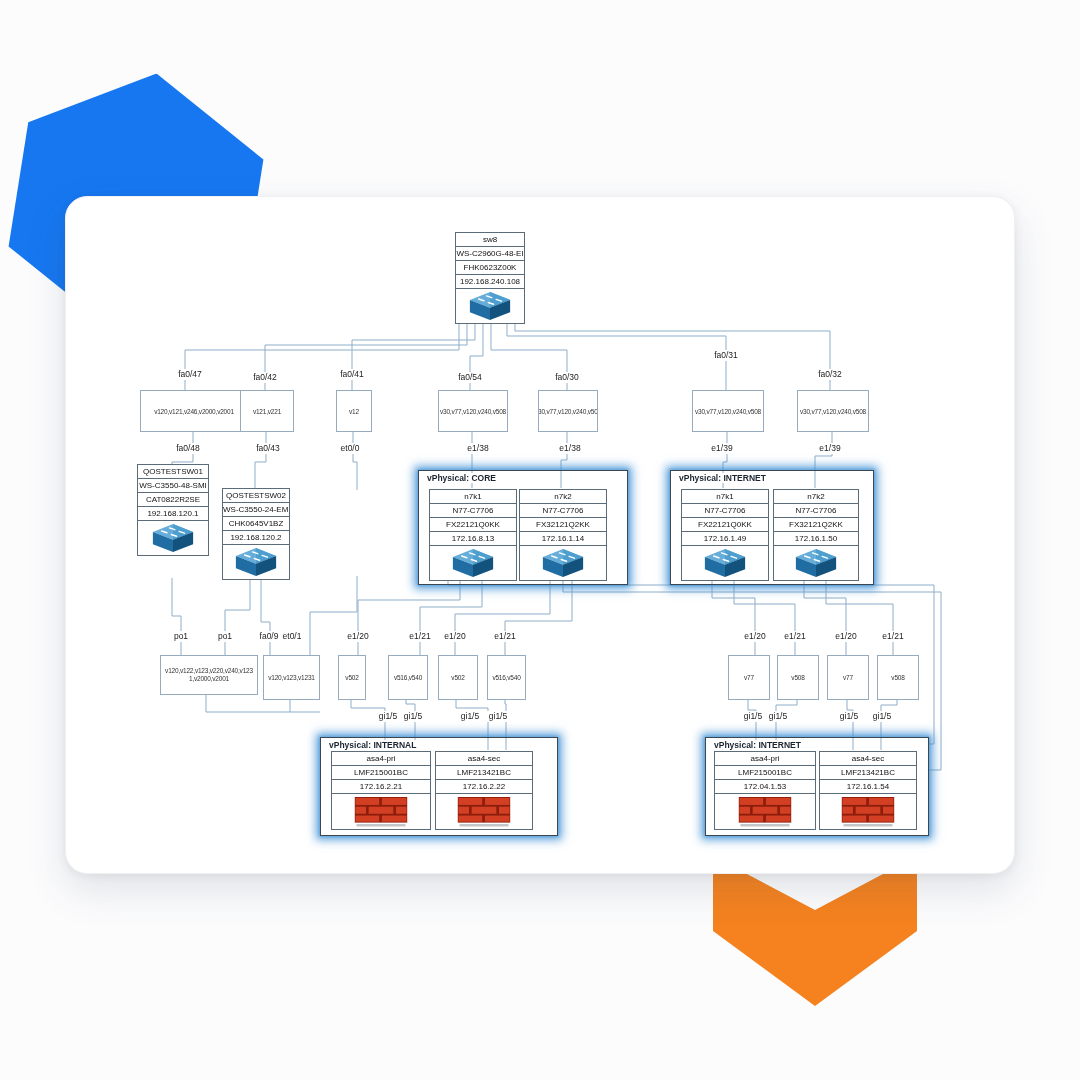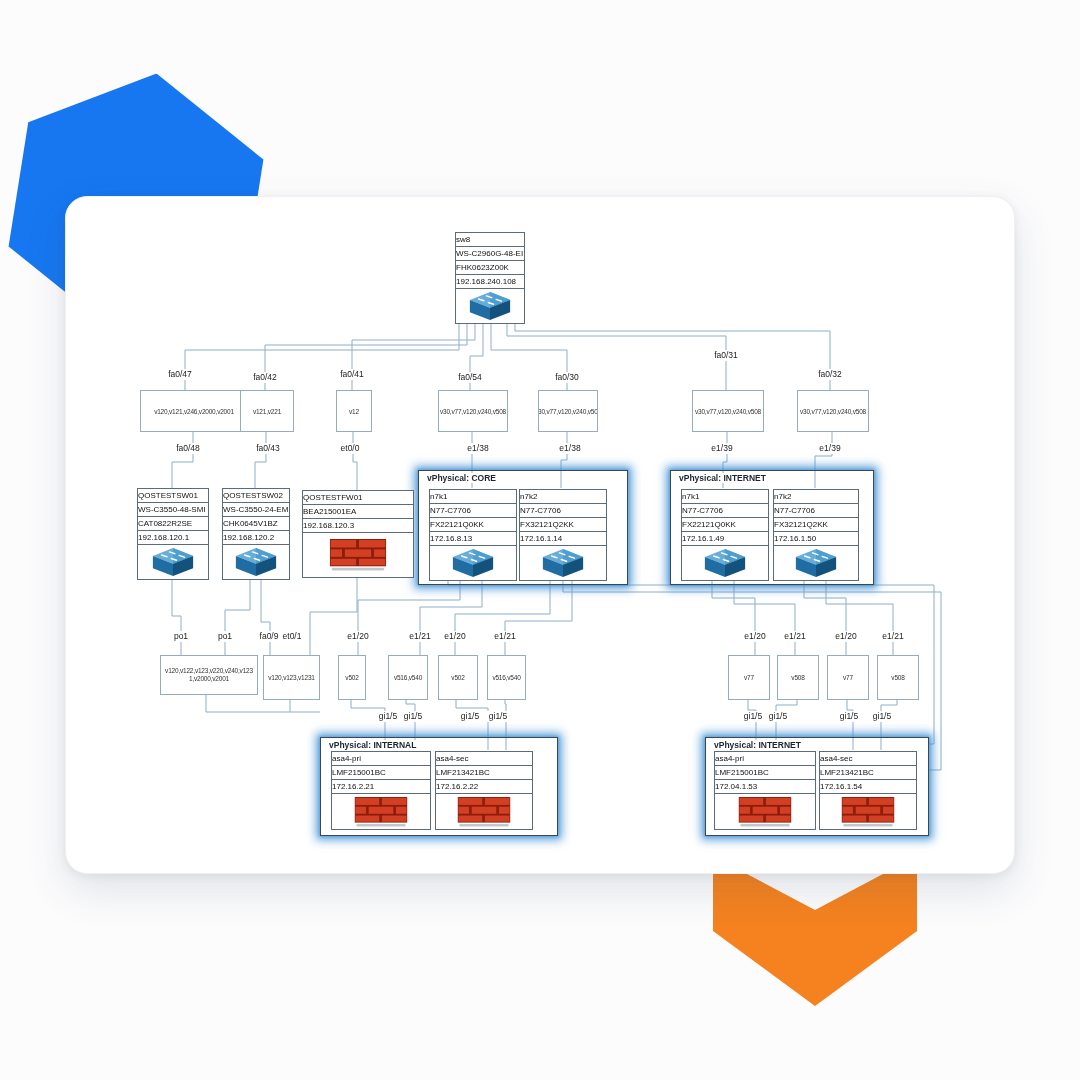--- a/index.html
+++ b/index.html
@@ -30,21 +30,21 @@
   
   .vbox{position:absolute;border:1px solid #97abbe;background:#fff;z-index:3;
         display:flex;align-items:center;justify-content:center;text-align:center;
         font-size:6.5px;letter-spacing:-.2px;color:#333;white-space:nowrap;overflow:hidden}
   .vbox.wrap{white-space:normal;word-break:break-all;line-height:1.3;padding:1px 2px}
 
   
   .node{position:absolute;border:1px solid #5c6b78;background:#fff;z-index:3;
         display:flex;flex-direction:column}
   .node .r{height:13px;line-height:13px;border-bottom:1px solid #5c6b78;font-size:8px;
-           white-space:nowrap;overflow:hidden;color:#111}
+           text-align:center;white-space:nowrap;overflow:hidden;color:#111}
   .node .ic{flex:1;display:flex;align-items:center;justify-content:center}
 
   
   .grp{position:absolute;border:1px solid #3c4650;background:transparent;z-index:2;
        box-shadow:0 0 9px 4px rgba(64,145,214,.8),0 0 3px 1px rgba(64,145,214,.55);}
   .grp .gl{position:absolute;left:6px;top:2px;font-size:8.5px;font-weight:bold;color:#1b2430;
            background:#fff;padding:0 2px;white-space:nowrap}
 
   .swic{width:42px;height:30px;display:block}
   .brx{width:54px;height:30px;display:block}
@@ -104,21 +104,21 @@
     <div class="r">WS-C2960G-48-EI</div>
     <div class="r">FHK0623Z00K</div>
     <div class="r">192.168.240.108</div>
     <div class="ic">
         <svg class="swic" viewBox="0 0 48 34">
           <use href="#sym-switch"></use>
         </svg>
       </div>
   </div>
 
-  <span class="lbl" style="left:180px;top:369px">fa0/47</span>
+  <span class="lbl" style="left:190px;top:369px">fa0/47</span>
   <span class="lbl" style="left:265px;top:372px">fa0/42</span>
   <span class="lbl" style="left:352px;top:369px">fa0/41</span>
   <span class="lbl" style="left:470px;top:372px">fa0/54</span>
   <span class="lbl" style="left:567px;top:372px">fa0/30</span>
   <span class="lbl" style="left:726px;top:350px">fa0/31</span>
   <span class="lbl" style="left:830px;top:369px">fa0/32</span>
 
   <div class="vbox" style="left:140px;top:390px;width:106px;height:40px">v120,v121,v246,v2000,v2001</div>
   <div class="vbox" style="left:240px;top:390px;width:52px;height:40px">v121,v221</div>
   <div class="vbox" style="left:336px;top:390px;width:34px;height:40px">v12</div>
@@ -128,49 +128,39 @@
   <div class="vbox" style="left:797px;top:390px;width:70px;height:40px">v30,v77,v120,v240,v508</div>
 
   <span class="lbl" style="left:188px;top:443px">fa0/48</span>
   <span class="lbl" style="left:268px;top:443px">fa0/43</span>
   <span class="lbl" style="left:350px;top:443px">et0/0</span>
   <span class="lbl" style="left:478px;top:443px">e1/38</span>
   <span class="lbl" style="left:570px;top:443px">e1/38</span>
   <span class="lbl" style="left:722px;top:443px">e1/39</span>
   <span class="lbl" style="left:830px;top:443px">e1/39</span>
 
-  <div class="node" style="left:137px;top:488px;width:70px;height:90px">
+  <div class="node" style="left:137px;top:464px;width:70px;height:90px">
     <div class="r">QOSTESTSW01</div>
     <div class="r">WS-C3550-48-SMI</div>
     <div class="r">CAT0822R2SE</div>
     <div class="r">192.168.120.1</div>
     <div class="ic">
         <svg class="swic" viewBox="0 0 48 34">
           <use href="#sym-switch"></use>
         </svg>
       </div>
   </div>
   <div class="node" style="left:222px;top:488px;width:66px;height:90px">
     <div class="r">QOSTESTSW02</div>
     <div class="r">WS-C3550-24-EMI</div>
     <div class="r">CHK0645V1BZ</div>
     <div class="r">192.168.120.2</div>
     <div class="ic">
         <svg class="swic" viewBox="0 0 48 34">
           <use href="#sym-switch"></use>
-        </svg>
-      </div>
-  </div>
-  <div class="node" style="left:302px;top:490px;width:110px;height:86px">
-    <div class="r">QOSTESTFW01</div>
-    <div class="r">BEA215001EA</div>
-    <div class="r">192.168.120.3</div>
-    <div class="ic">
-        <svg class="brx big" viewBox="0 0 60 34">
-          <use href="#sym-brick"></use>
         </svg>
       </div>
   </div>
 
   <div class="grp" style="left:418px;top:470px;width:208px;height:113px">
     <span class="gl">vPhysical: CORE</span>
     <div class="node" style="left:10px;top:18px;width:86px;height:90px">
       <div class="r">n7k1</div>
       <div class="r">N77-C7706</div>
       <div class="r">FX22121Q0KK</div>

